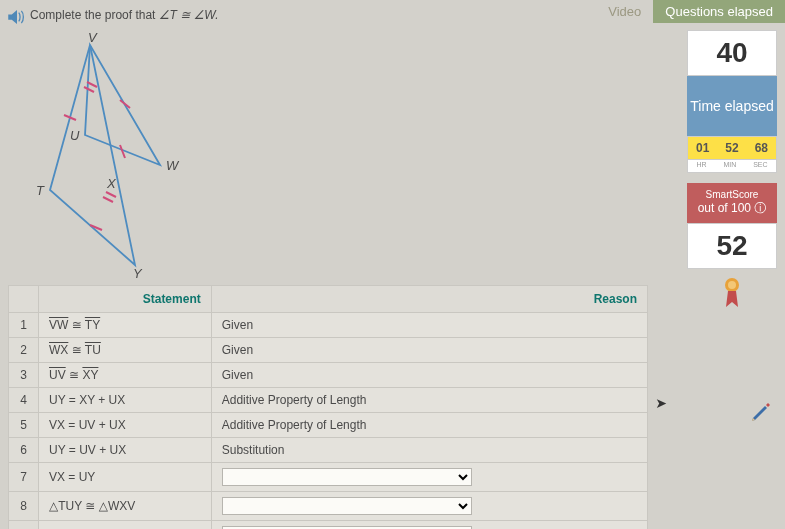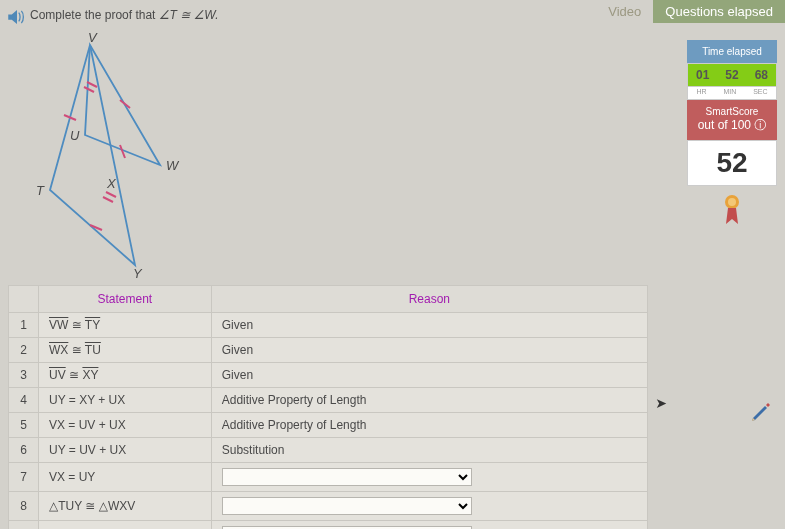--- a/index.html
+++ b/index.html
@@ -4,32 +4,32 @@
 <style>
 *{margin:0;padding:0;box-sizing:border-box;font-family:Arial,Helvetica,sans-serif}
 body{background:#d3d1cb;width:785px;height:529px;overflow:hidden;position:relative;color:#4d4d4d}
 .top-links{position:absolute;top:0;right:0;display:flex}
 .top-link{font-size:13px;padding:4px 12px;color:#9b9882}
 .top-link.active{background:#93a67a;color:#fff}
 .speaker{position:absolute;left:8px;top:10px;width:18px;height:14px}
 .prompt{position:absolute;left:30px;top:8px;font-size:12px;color:#4a4a4a}
 .svg-wrap{position:absolute;left:30px;top:30px}
 .proof-table{position:absolute;left:8px;top:285px;width:640px;border-collapse:collapse;font-size:12px;background:#e4e2dc}
-.proof-table th{background:#dedcd6;text-align:center;padding:6px 10px;font-weight:normal;border:1px solid #c9c7c1;color:#a21caf}
+.proof-table th{background:#dedcd6;text-align:right;padding:6px 10px;font-weight:bold;border:1px solid #c9c7c1;color:#0f766e}
 .proof-table td{padding:5px 10px;border:1px solid #c9c7c1;color:#4a4a4a}
 .proof-table td.num{text-align:center;width:30px;background:#dfddd7}
 .proof-table select,.reason-drop{width:250px;height:18px;border:1px solid #b7b5af;background:#fcfbf7;font-size:11px}
 .ov{text-decoration:overline}
 .sidebar{position:absolute;right:8px;top:30px;width:90px;text-align:center}
 .big-num{background:#fff;font-size:28px;font-weight:bold;padding:6px 0;color:#333;border:1px solid #ccc}
-.te-box{background:#6e9bc0;color:#fff;font-size:10px;padding:6px 0;margin-top:10px}
-.time-row{background:#84cc16;display:flex;justify-content:space-around;padding:4px 0;border:1px solid #ccc}
+.te-box{background:#6e9bc0;color:#fff;font-size:14px;padding:22px 0;}
+.time-row{background:#fde047;display:flex;justify-content:space-around;padding:4px 0;border:1px solid #ccc}
 .time-row span{font-size:12px;font-weight:bold;color:#555}
 .time-lbl{display:flex;justify-content:space-around;font-size:7px;color:#999;padding:1px 0 4px;background:#fff;border:1px solid #ccc;border-top:none}
-.ss-box{background:#c05d5d;color:#fff;font-size:10px;padding:6px 2px;}
+.ss-box{background:#c05d5d;color:#fff;font-size:10px;padding:6px 2px;margin-top:10px}
 .ss-num{background:#fff;font-size:28px;font-weight:bold;padding:6px 0;color:#333;border:1px solid #ccc}
 .ribbon{margin:8px auto 0;width:20px;height:32px}
 .pencil{position:absolute;right:12px;bottom:105px;width:24px;height:24px}
 .cursor{position:absolute;right:118px;top:395px;font-size:14px;color:#333}
 </style>
 </head>
 <body>
 
 <div class="top-links">
   <div class="top-link">Video</div>
@@ -121,20 +121,21 @@
       </tr>
       <tr>
         <td class="num">9</td>
         <td>∠T ≅ ∠W</td>
         <td><select class="reason-drop"><option></option></select></td>
       </tr>
     </tbody>
 </table>
 
 <div class="sidebar">
+  <div class="big-num">40</div>
   <div class="te-box">Time elapsed</div>
   <div class="time-row">
     <span>01</span>
       <span>52</span>
       <span>68</span>
   </div>
   <div class="time-lbl">
       <span>HR</span>
       <span>MIN</span>
       <span>SEC</span>

